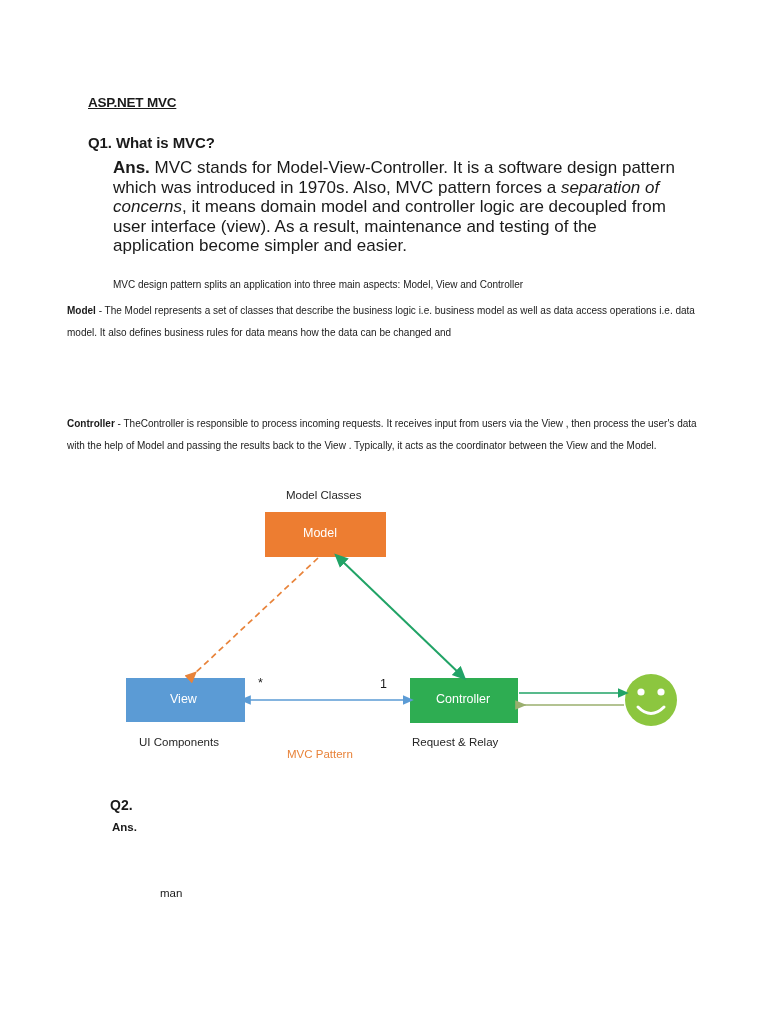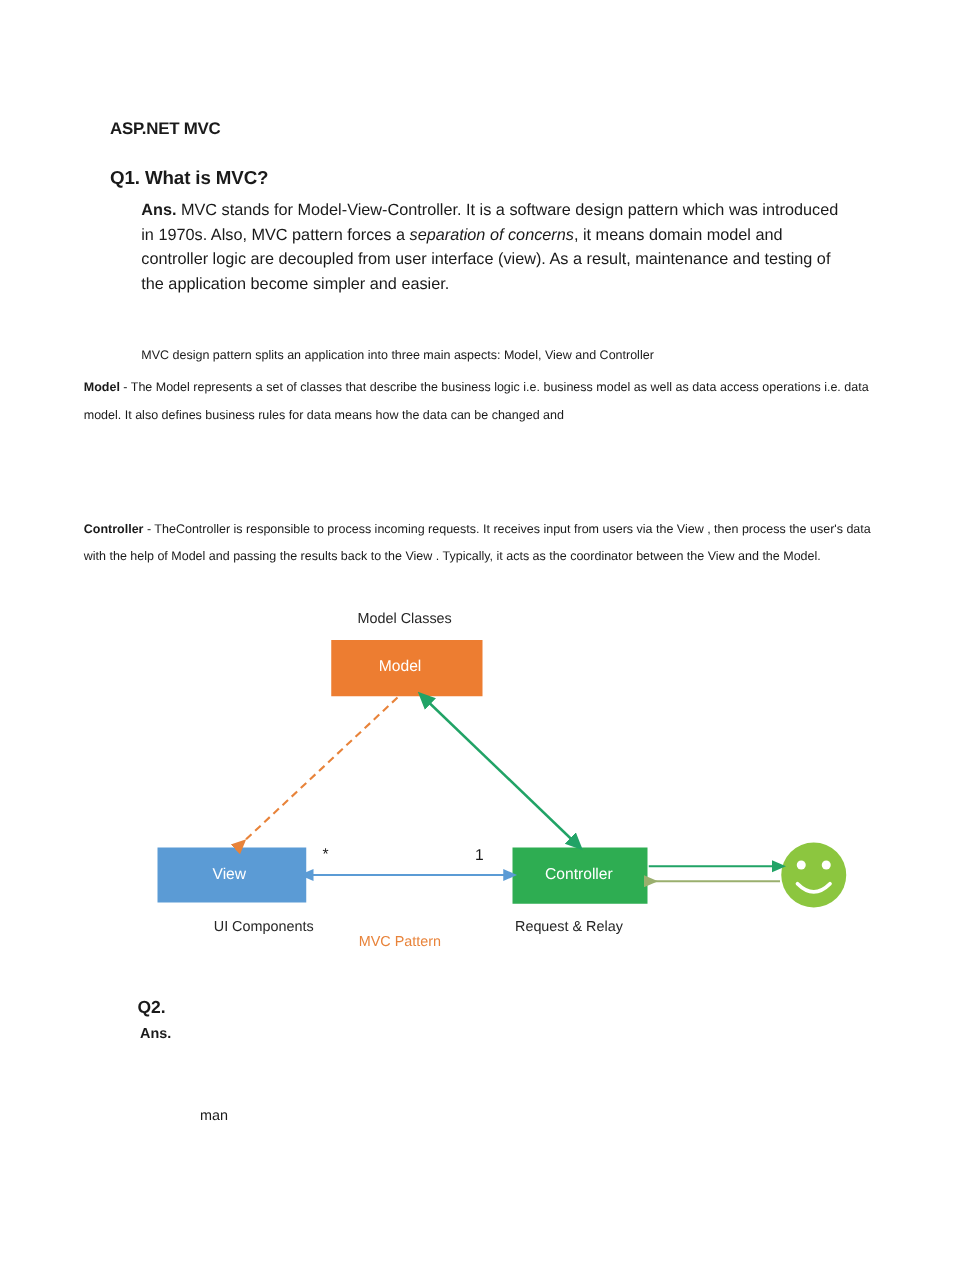--- a/index.html
+++ b/index.html
@@ -23,37 +23,38 @@
   }
 
   
   .doc-title {
     position: absolute;
     left: 88px;
     top: 95px;
     font-size: 13.5px;
     font-weight: bold;
     letter-spacing: -0.2px;
+    text-decoration: underline;
   }
 
   .q1-heading {
     position: absolute;
     left: 88px;
     top: 134px;
     font-size: 15px;
     font-weight: bold;
     letter-spacing: -0.1px;
   }
 
   .ans-block {
     position: absolute;
     left: 113px;
     top: 158px;
     width: 562px;
-    font-size: 13px;
+    font-size: 17px;
     line-height: 19.6px;
   }
   .ans-block b { font-weight: bold; }
   .ans-block i { font-style: italic; }
 
   .explain-heading {
     position: absolute;
     left: 113px;
     top: 252px;
     font-size: 14.5px;
@@ -92,21 +93,21 @@
   }
   .diagram svg { display: block; }
 
   .dg-label {
     position: absolute;
     font-size: 11.5px;
     color: #262626;
     white-space: nowrap;
   }
   .dg-label-model-classes { left: 286px; top: 489px; }
-  .dg-label-ui           { left: 139px; top: 736px; margin-left: 32px; }
+  .dg-label-ui           { left: 139px; top: 736px; }
   .dg-label-request      { left: 412px; top: 736px; }
   .dg-label-mvc {
     left: 287px;
     top: 748px;
     color: #E8833A;
     font-size: 11.5px;
   }
   .dg-mult {
     position: absolute;
     font-size: 12.5px;

